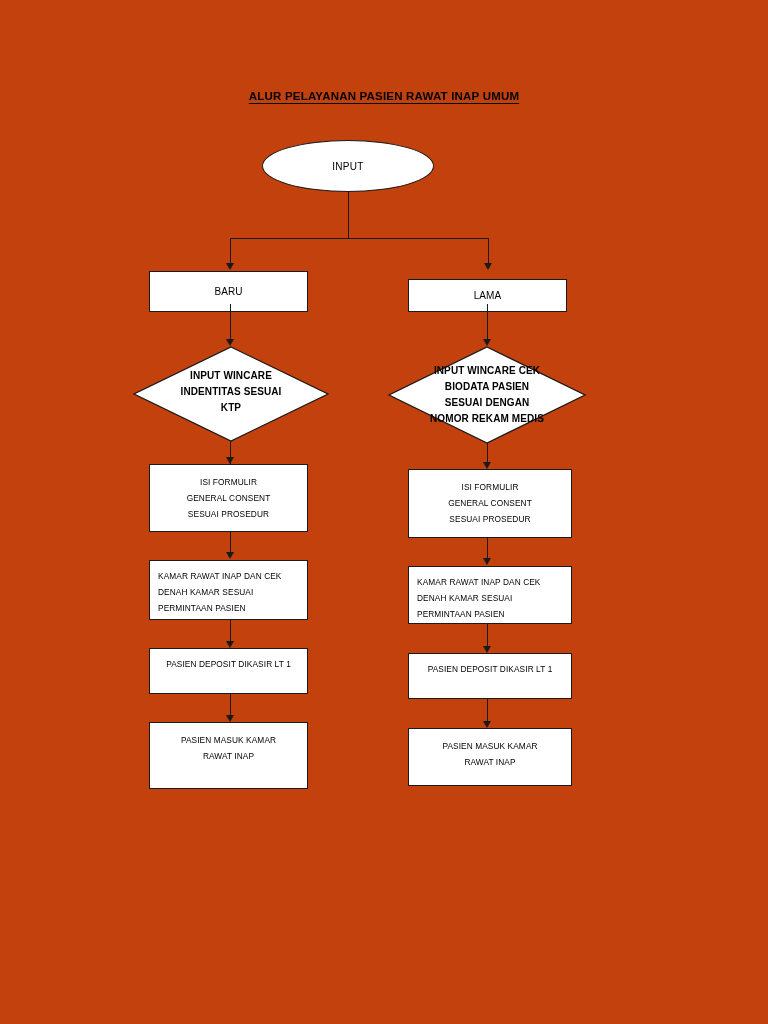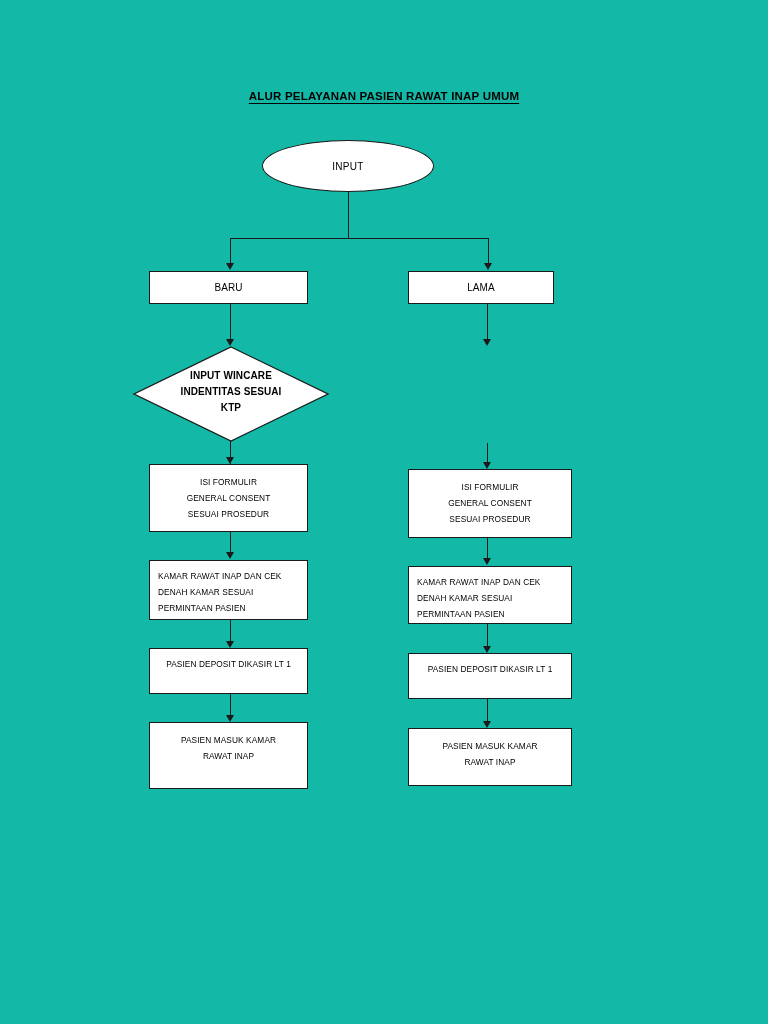--- a/index.html
+++ b/index.html
@@ -9,21 +9,21 @@
   }
   body {
     font-family: "Liberation Sans", sans-serif;
     color: #000000;
   }
   #page {
     position: relative;
     width: 768px;
     height: 1024px;
     overflow: hidden;
-    background: #14b8a6;
+    background: #c2410c;
   }
   .abs { position: absolute; }
 
   
   #doc-title {
     left: 0; right: 0;
     top: 90px;
     text-align: center;
     font-size: 11.5px;
     font-weight: 700;
@@ -117,21 +117,21 @@
     <span class="line">INPUT</span>
   </div>
 
   <div class="abs v-line" style="left:347.5px; top:192px; height:47px;"></div>
   <div class="abs h-line" style="left:229.5px; top:238px; width:259px;"></div>
   <div class="abs v-line" style="left:229.5px; top:238px; height:26px;"></div>
   <div class="abs arrow-head" style="left:225.5px; top:263px;"></div>
   <div class="abs v-line" style="left:487.5px; top:238px; height:26px;"></div>
   <div class="abs arrow-head" style="left:483.5px; top:263px;"></div>
 
-  <div class="abs node-box centered big" style="left:149px; top:271px; width:159px; height:33px; justify-content:center;">
+  <div class="abs node-box centered big" style="left:149px; top:271px; width:159px; height:41px; justify-content:center;">
     <span class="line">BARU</span>
   </div>
 
   <div class="abs v-line" style="left:229.5px; top:304px; height:36px;"></div>
   <div class="abs arrow-head" style="left:225.5px; top:339px;"></div>
 
   <div class="abs diamond-wrap" style="left:132px; top:345px; width:198px; height:98px;">
     <svg width="198" height="98" viewBox="0 0 198 98">
       <polygon points="99,2 196,49 99,96 2,49" fill="#ffffff" stroke="#1a1a1a" stroke-width="1.3"></polygon>
     </svg>
@@ -168,27 +168,38 @@
   </div>
 
   <div class="abs v-line" style="left:229.5px; top:694px; height:24px;"></div>
   <div class="abs arrow-head" style="left:225.5px; top:715px;"></div>
 
   <div class="abs node-box centered" style="left:149px; top:722px; width:159px; height:67px; padding-top:9px;">
     <span class="line">PASIEN MASUK KAMAR</span>
     <span class="line">RAWAT INAP</span>
   </div>
 
-  <div class="abs node-box centered big" style="left:408px; top:271px; width:146px; height:33px; justify-content:center;">
+  <div class="abs node-box centered big" style="left:408px; top:279px; width:159px; height:33px; justify-content:center;">
     <span class="line">LAMA</span>
   </div>
 
   <div class="abs v-line" style="left:486.5px; top:304px; height:36px;"></div>
   <div class="abs arrow-head" style="left:482.5px; top:339px;"></div>
 
+  <div class="abs diamond-wrap" style="left:387px; top:345px; width:200px; height:100px;">
+    <svg width="200" height="100" viewBox="0 0 200 100">
+      <polygon points="100,2 198,50 100,98 2,50" fill="#ffffff" stroke="#1a1a1a" stroke-width="1.3"></polygon>
+    </svg>
+    <div class="diamond-text" style="top:18px;">
+      <div class="line">INPUT WINCARE CEK</div>
+      <div class="line">BIODATA PASIEN</div>
+      <div class="line">SESUAI DENGAN</div>
+      <div class="line">NOMOR REKAM MEDIS</div>
+    </div>
+  </div>
 
   <div class="abs v-line" style="left:486.5px; top:443px; height:24px;"></div>
   <div class="abs arrow-head" style="left:482.5px; top:462px;"></div>
 
   <div class="abs node-box centered" style="left:408px; top:469px; width:164px; height:69px; padding-top:9px;">
     <span class="line">ISI FORMULIR</span>
     <span class="line">GENERAL CONSENT</span>
     <span class="line">SESUAI PROSEDUR</span>
   </div>
 

